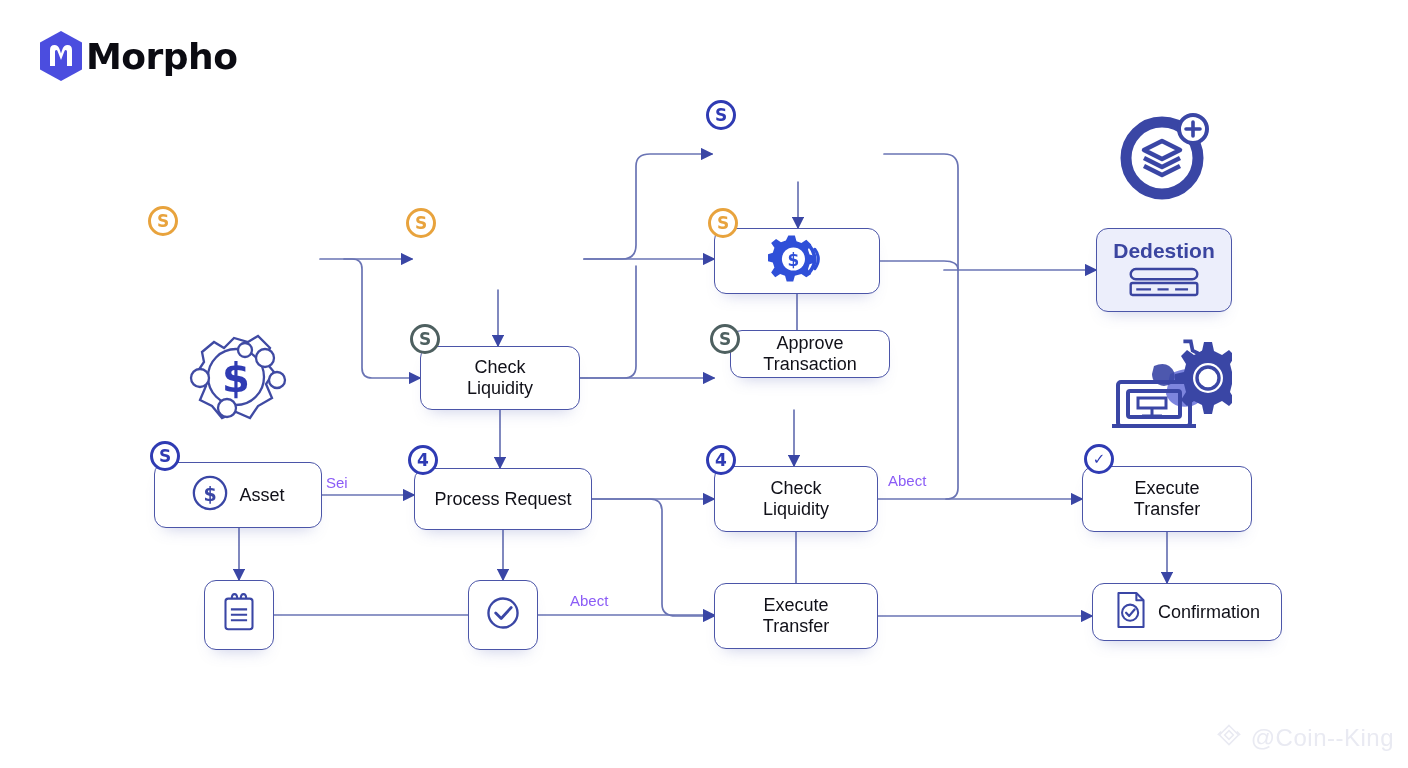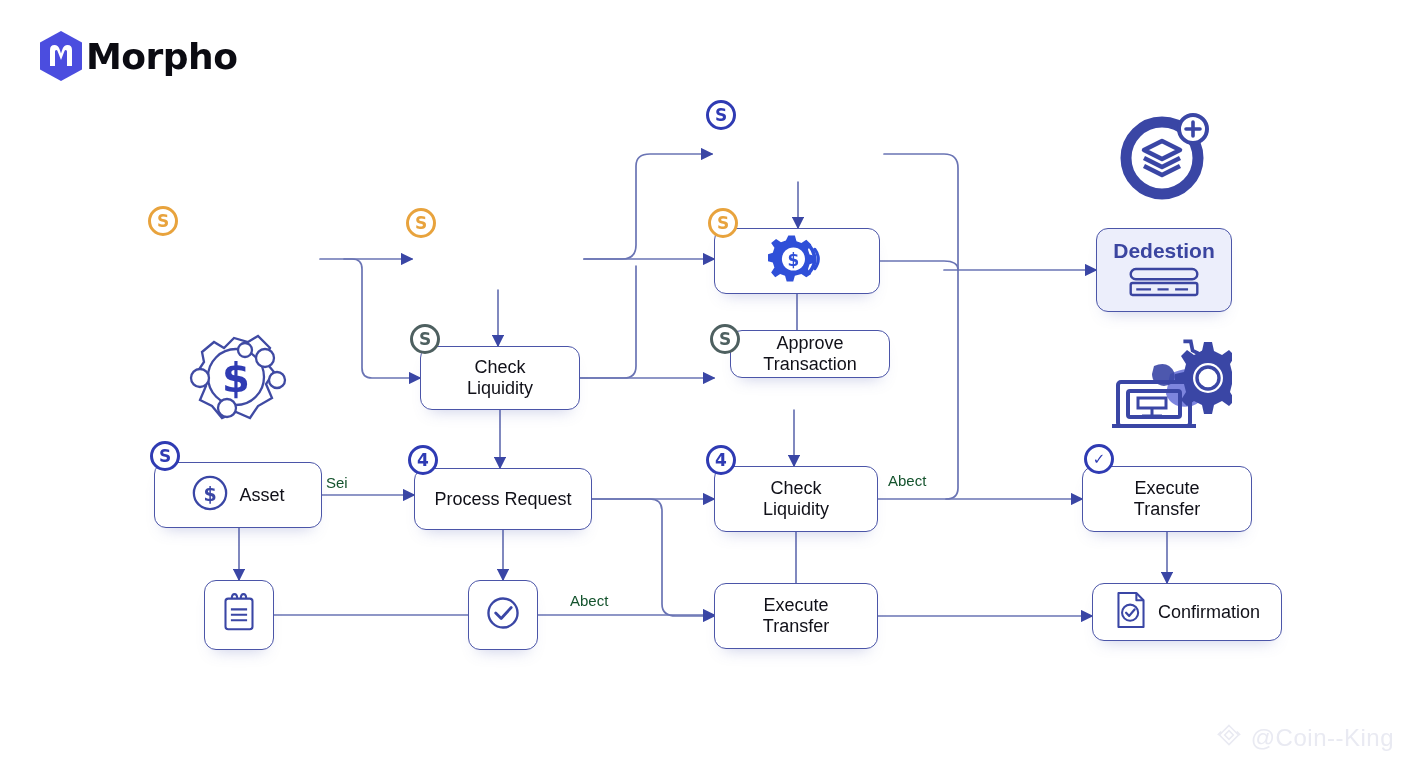--- a/index.html
+++ b/index.html
@@ -34,21 +34,21 @@
   
   .badge{position:absolute;width:30px;height:30px;border-radius:50%;
          box-sizing:border-box;display:flex;align-items:center;justify-content:center;
          font-size:17px;font-weight:700;background:#fff;z-index:6;
          font-family:"DejaVu Sans", sans-serif;}
   .badge.blue{border:3.4px solid #2f3bb3;color:#2f3bb3;}
   .badge.orange{border:3.4px solid #e8a33d;color:#e8a33d;}
   .badge.gray{border:3.4px solid #4e6060;color:#4e6060;}
   .badge.check{border:3.4px solid #2f3bb3;color:#2f3bb3;font-size:15px;}
   
-  .elabel{position:absolute;font-size:15px;color:#14532d;background:transparent;
+  .elabel{position:absolute;font-size:15px;color:#8b5cf6;background:transparent;
           white-space:nowrap;z-index:4;}
   
   .art{position:absolute;}
   
   .watermark{position:absolute;right:14px;bottom:14px;display:flex;align-items:center;gap:9px;
              color:#e9eaf2;font-size:24px;font-family:"Liberation Sans", sans-serif;
              letter-spacing:.5px;}
 </style>
 </head>
 <body>

